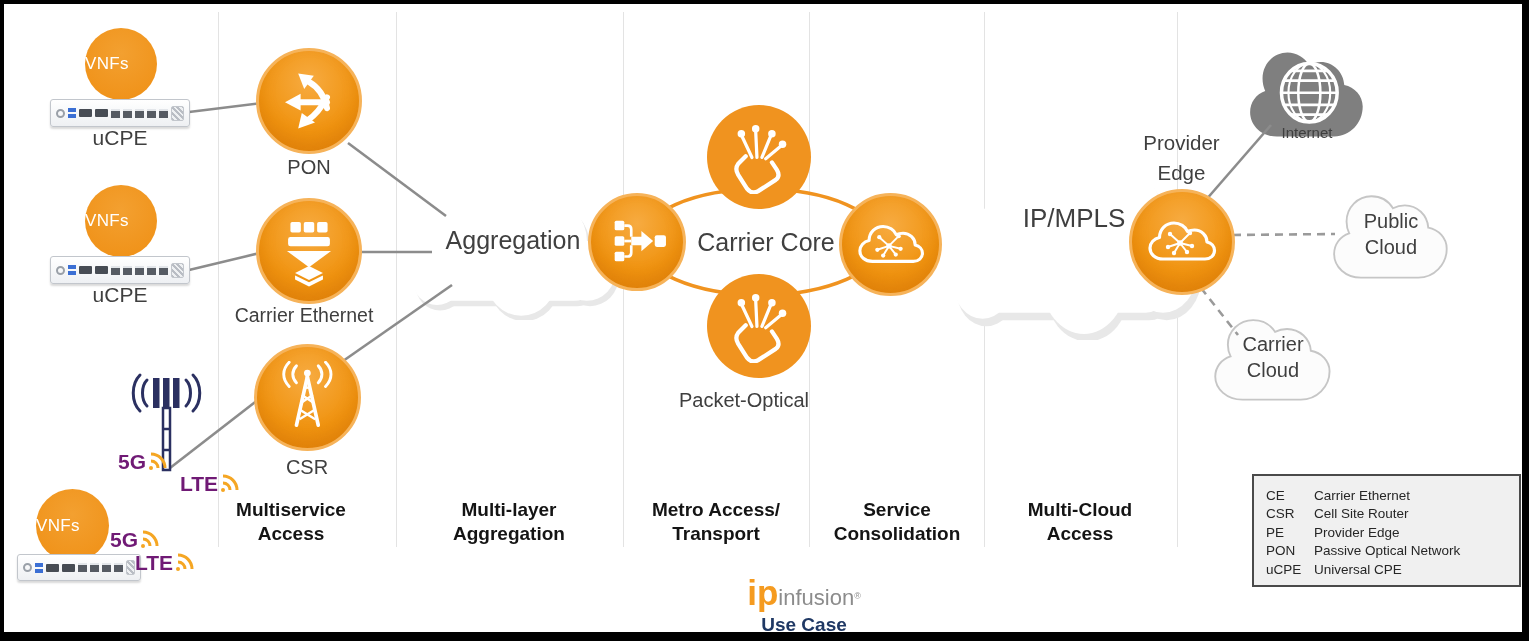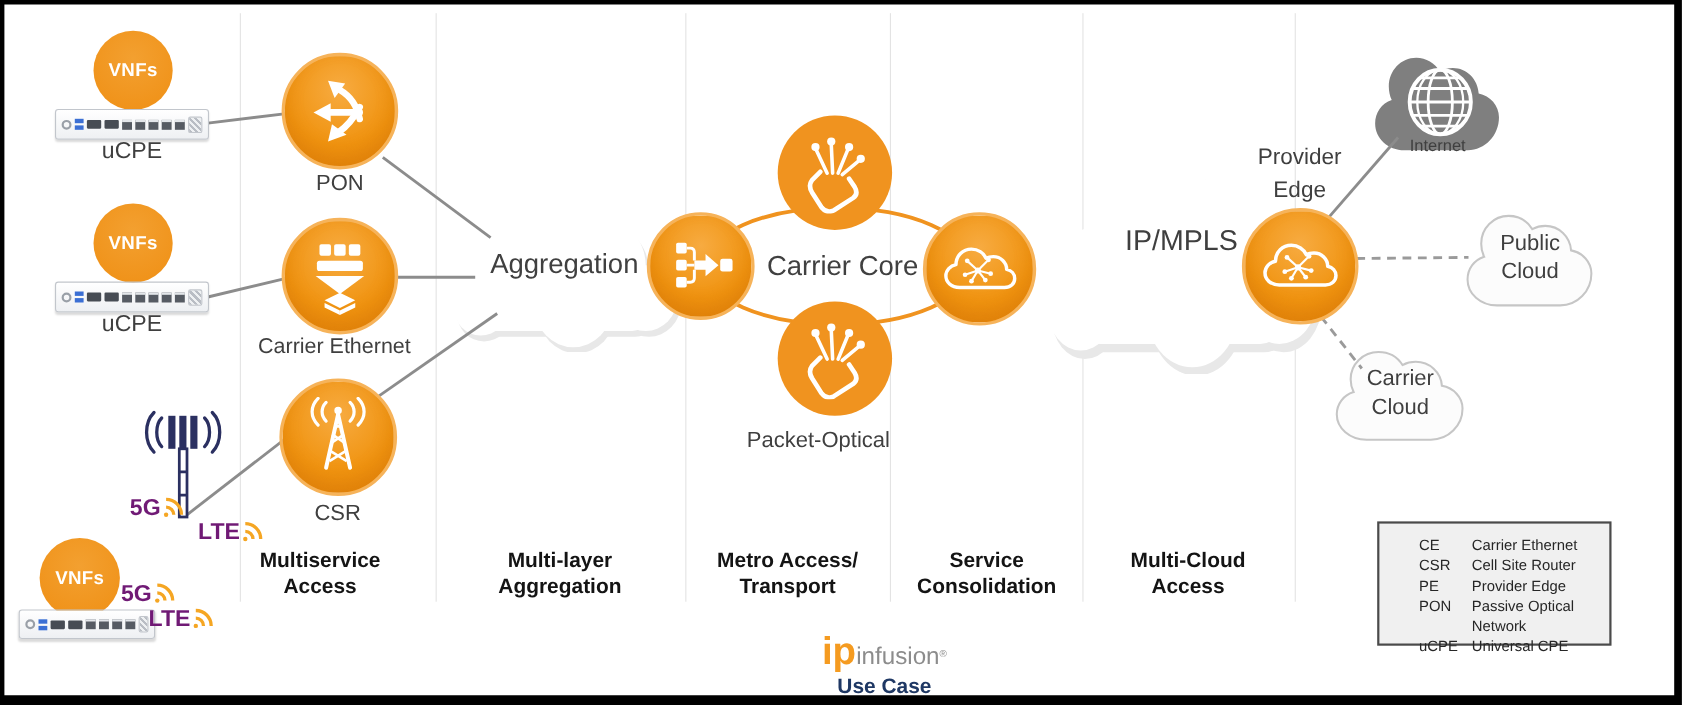--- a/index.html
+++ b/index.html
@@ -12,40 +12,40 @@
   .cloud svg{position:absolute;left:0;top:0;width:100%;height:100%;}
   .cloud-label{position:absolute;inset:0;display:flex;align-items:center;justify-content:center;
                color:#3f3f3f;z-index:2;}
   #overlay{position:absolute;left:0;top:0;width:1529px;height:641px;z-index:2;pointer-events:none;}
   .node{position:absolute;border-radius:50%;z-index:3;display:flex;align-items:center;justify-content:center;
         background:radial-gradient(circle at 50% 30%,#f7ab41 0%,#f0930f 60%,#e8860a 100%);
         border:3px solid #f6b35a;box-shadow:inset 0 -10px 16px rgba(180,90,0,.22);}
   .node.flat{background:#F0931F;border:none;box-shadow:none;}
   .node svg{width:72%;height:72%;}
   .vnfs{position:absolute;border-radius:50%;background:radial-gradient(circle at 50% 35%,#f3a030,#ef8f14);
-        display:flex;align-items:center;justify-content:center;color:#fff;font-weight:bold;
+        display:flex;align-items:center;justify-content:flex-start;color:#fff;font-weight:normal;
         font-size:17px;z-index:3;letter-spacing:.3px;}
   .lbl{position:absolute;color:#3f3f3f;text-align:center;z-index:4;}
   .big-lbl{font-size:25px;color:#404040;}
   .col-label{position:absolute;width:230px;text-align:center;font-weight:bold;color:#141414;
              font-size:19px;line-height:24px;z-index:4;top:494px;}
   .ucpe{position:absolute;z-index:3;background:linear-gradient(#ffffff,#eef0f3);
         border:1px solid #c2c6cc;border-radius:3px;box-shadow:0 2px 2px rgba(0,0,0,.15);
         display:flex;align-items:center;gap:3px;padding:0 5px;}
   .ucpe .pwr{width:9px;height:9px;border:2px solid #9aa0a8;border-radius:50%;flex:none;}
   .ucpe .usb{display:flex;flex-direction:column;gap:2px;flex:none;}
   .ucpe .usb i{display:block;width:8px;height:4px;background:#3b6fd4;}
   .ucpe .sfp{width:13px;height:8px;background:#474c54;border-radius:1px;flex:none;}
   .ucpe .port{width:9px;height:9px;background:#565b63;border-top:2px solid #e3e6ea;flex:none;}
   .ucpe .vent{flex:1;height:15px;border:1px solid #c2c6cc;border-radius:2px;
         background:repeating-linear-gradient(45deg,#b9bdc4 0 2px,#eef0f2 2px 4px);}
   .radio{position:absolute;z-index:4;display:flex;align-items:flex-start;gap:1px;
          font-weight:bold;color:#701a75;font-size:21px;}
-  .legend{position:absolute;left:1248px;top:470px;width:213px;height:113px;background:#f0f0f0;
-          border:2px solid #4a4a4a;z-index:5;padding:11px 0 0 36px;}
+  .legend{position:absolute;left:1248px;top:470px;width:269px;height:113px;background:#f0f0f0;
+          border:2px solid #4a4a4a;z-index:5;padding:11px 0 0 12px;}
   .legend .row{display:flex;font-size:13.5px;color:#262626;line-height:18.4px;}
   .legend .abbr{width:48px;flex:none;}
   .footer{position:absolute;left:700px;top:576px;width:200px;text-align:center;z-index:5;}
   .footer .l1{line-height:26px;}
   .footer .ip{font-weight:bold;font-size:35px;color:#F59B20;}
   .footer .inf{font-size:22px;color:#8c8c8c;}
   .footer .mark{font-size:9px;color:#8c8c8c;vertical-align:super;}
   .footer .uc{font-weight:bold;font-size:19px;color:#1F3864;margin-top:1px;}
 </style>
 </head>

